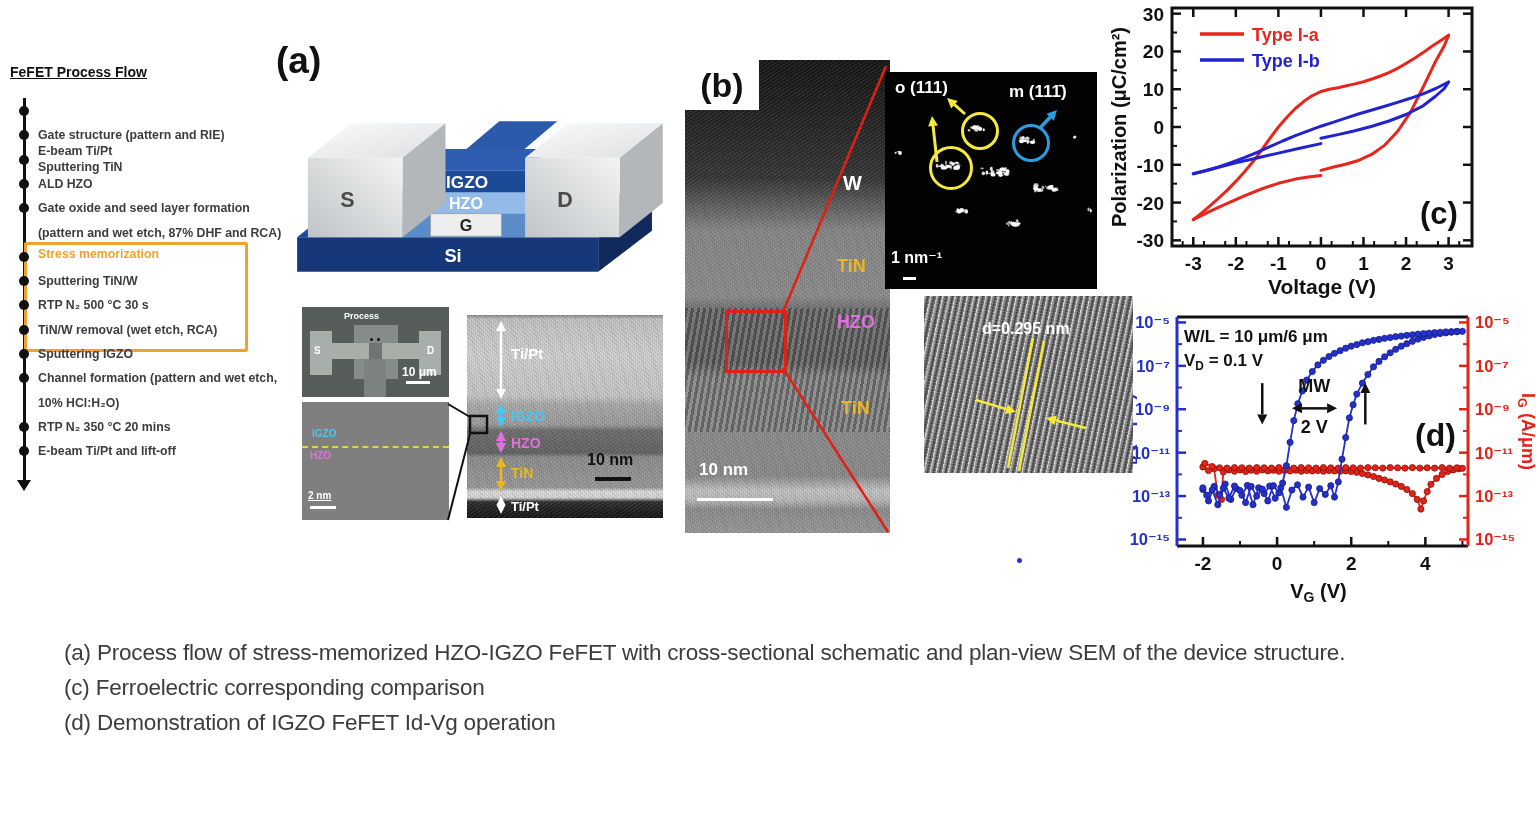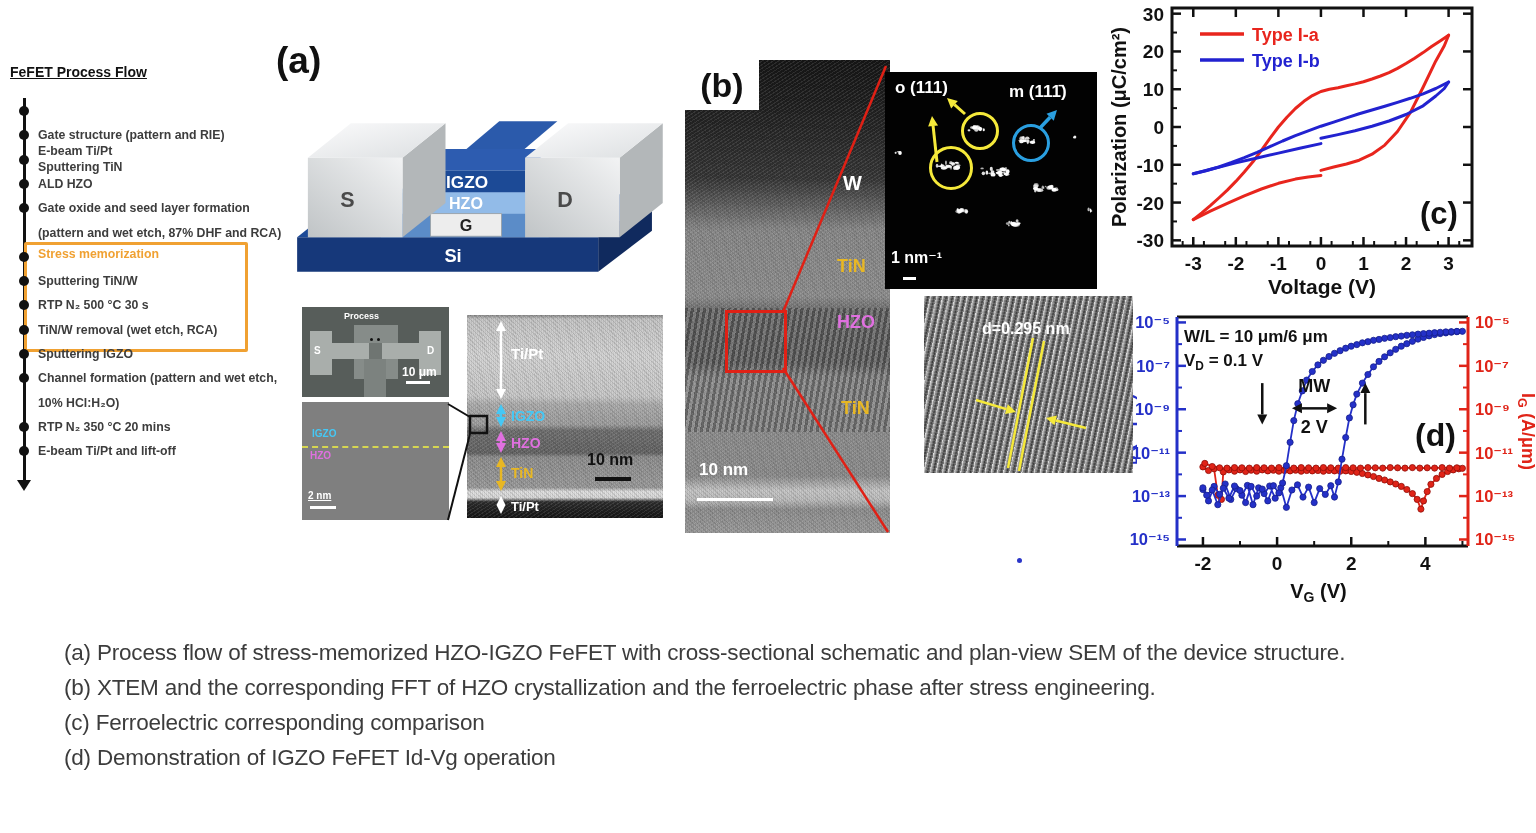--- a/index.html
+++ b/index.html
@@ -728,17 +728,16 @@
         <polygon points="144.2611464968153,128.4231403784785 139.2611464968153,118.42314037847851 149.2611464968153,118.42314037847851" fill="#111"></polygon>
         <line x1="247.31592356687898" y1="128.4231403784785" x2="247.31592356687898" y2="97.11436246178134" stroke="#111" stroke-width="2.5"></line>
         <polygon points="247.31592356687898,87.11436246178134 252.31592356687898,97.11436246178134 242.31592356687898,97.11436246178134" fill="#111"></polygon>
         <text x="297" y="150" font-size="32" font-weight="bold" fill="#111" text-anchor="start" font-family="&quot;Liberation Sans&quot;,&quot;DejaVu Sans&quot;,sans-serif">(d)</text>
       </svg></div>
 
   <div id="stray-dot" class="abs"></div>
 
   <div id="caption" class="abs">
     <p>(a) Process flow of stress-memorized HZO-IGZO FeFET with cross-sectional schematic and plan-view SEM of the device structure.</p>
-    <p>(b) XTEM and the corresponding FFT of HZO crystallization and the ferroelectric phase after stress engineering.</p>
     <p>(c) Ferroelectric corresponding comparison</p>
     <p>(d) Demonstration of IGZO FeFET Id-Vg operation</p>
   </div>
 </div>
 
 </body></html>

